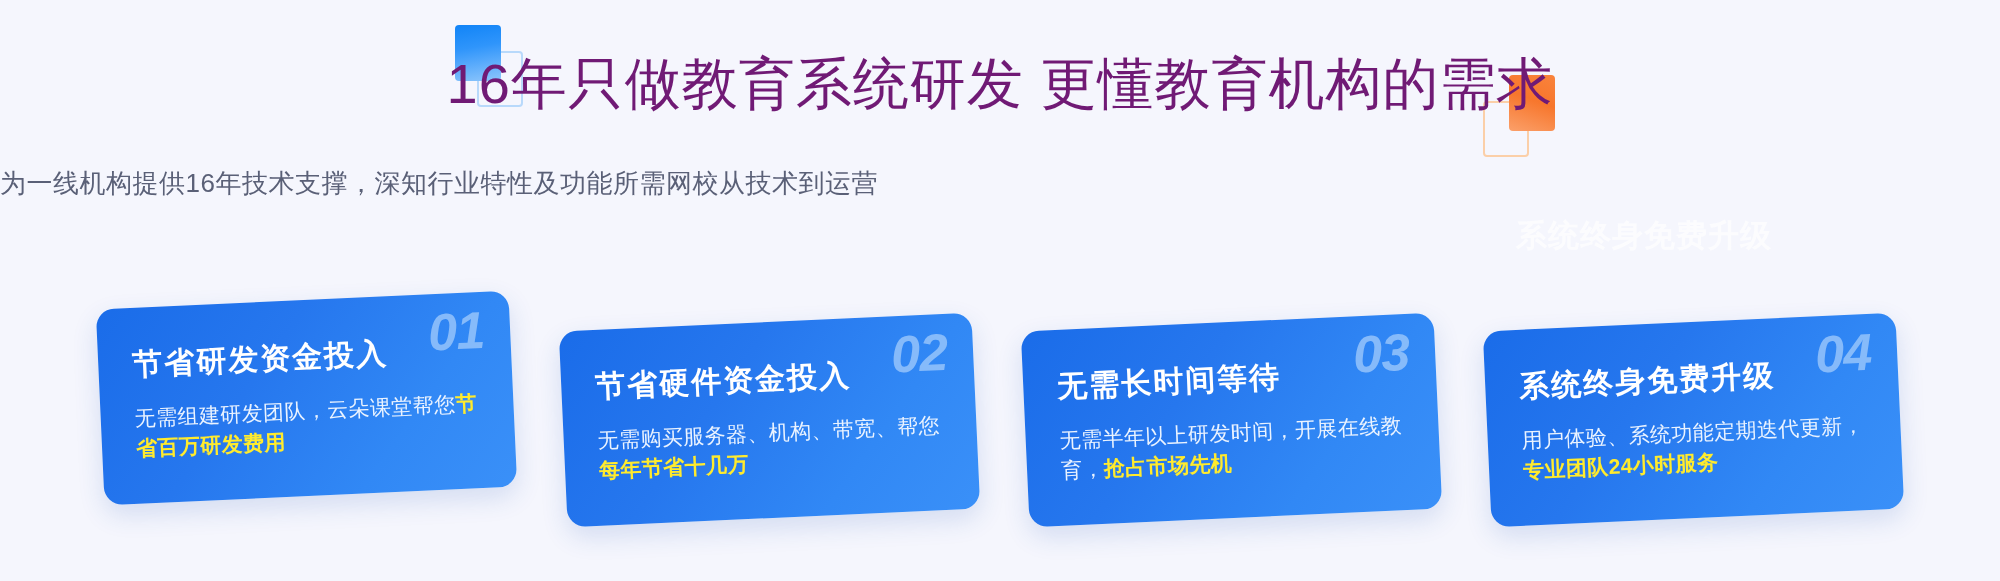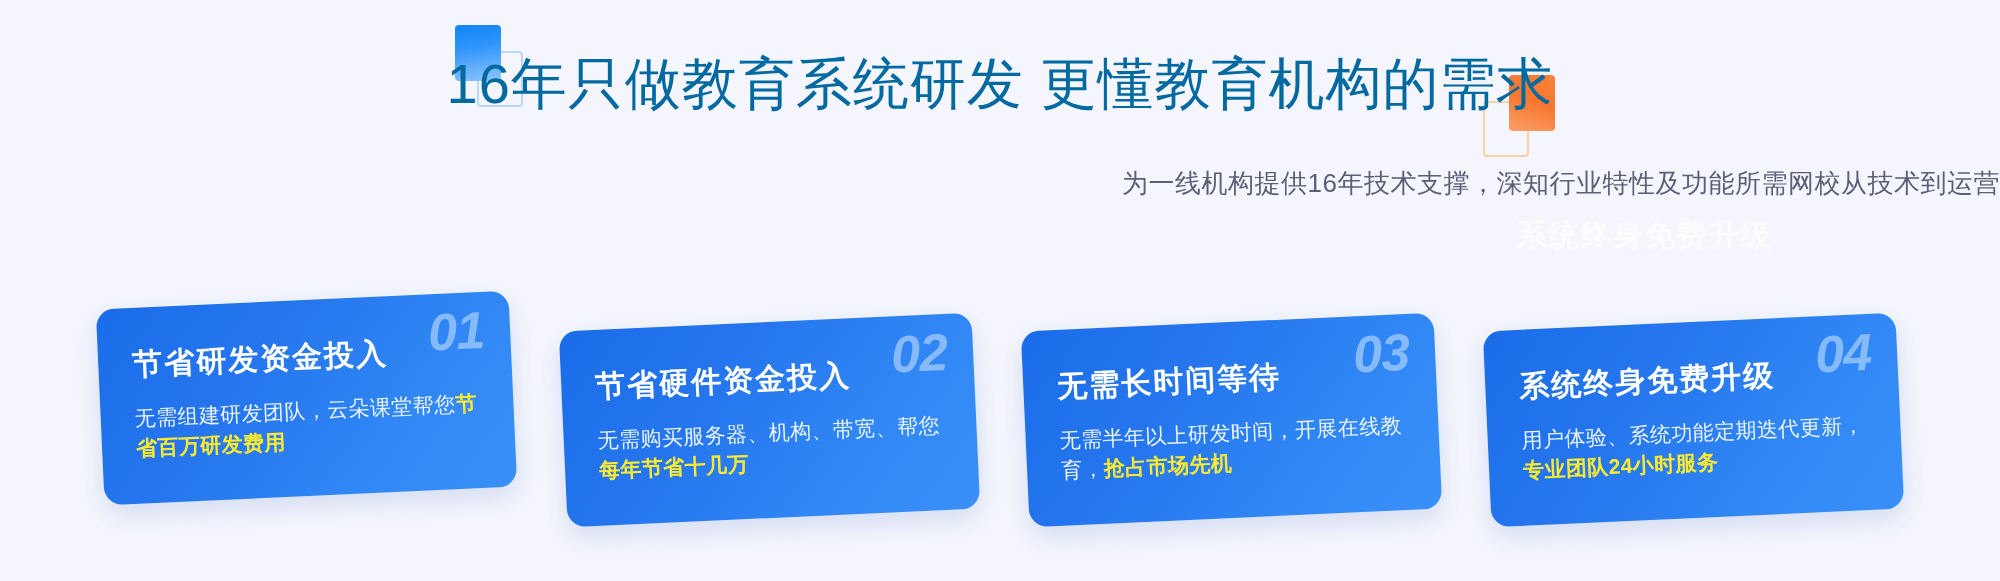--- a/index.html
+++ b/index.html
@@ -49,31 +49,31 @@
   }
 
   
   .headline {
     position:absolute;
     left:0; top:52px; width:2000px;
     text-align:center;
     font-size:56px;
     line-height:1.15;
     letter-spacing:1px;
-    color:#0369a1;
+    color:#701a75;
     font-weight:400;
     white-space:nowrap;
     z-index:3;
   }
 
   
   .subtitle {
     position:absolute;
     left:0; top:163px; width:2000px;
-    text-align:right;
+    text-align:left;
     font-size:26px;
     line-height:1.55;
     letter-spacing:.5px;
     color:#5a6077;
     font-weight:400;
     z-index:3;
   }
   .subtitle .line { display:block; }
 
   

